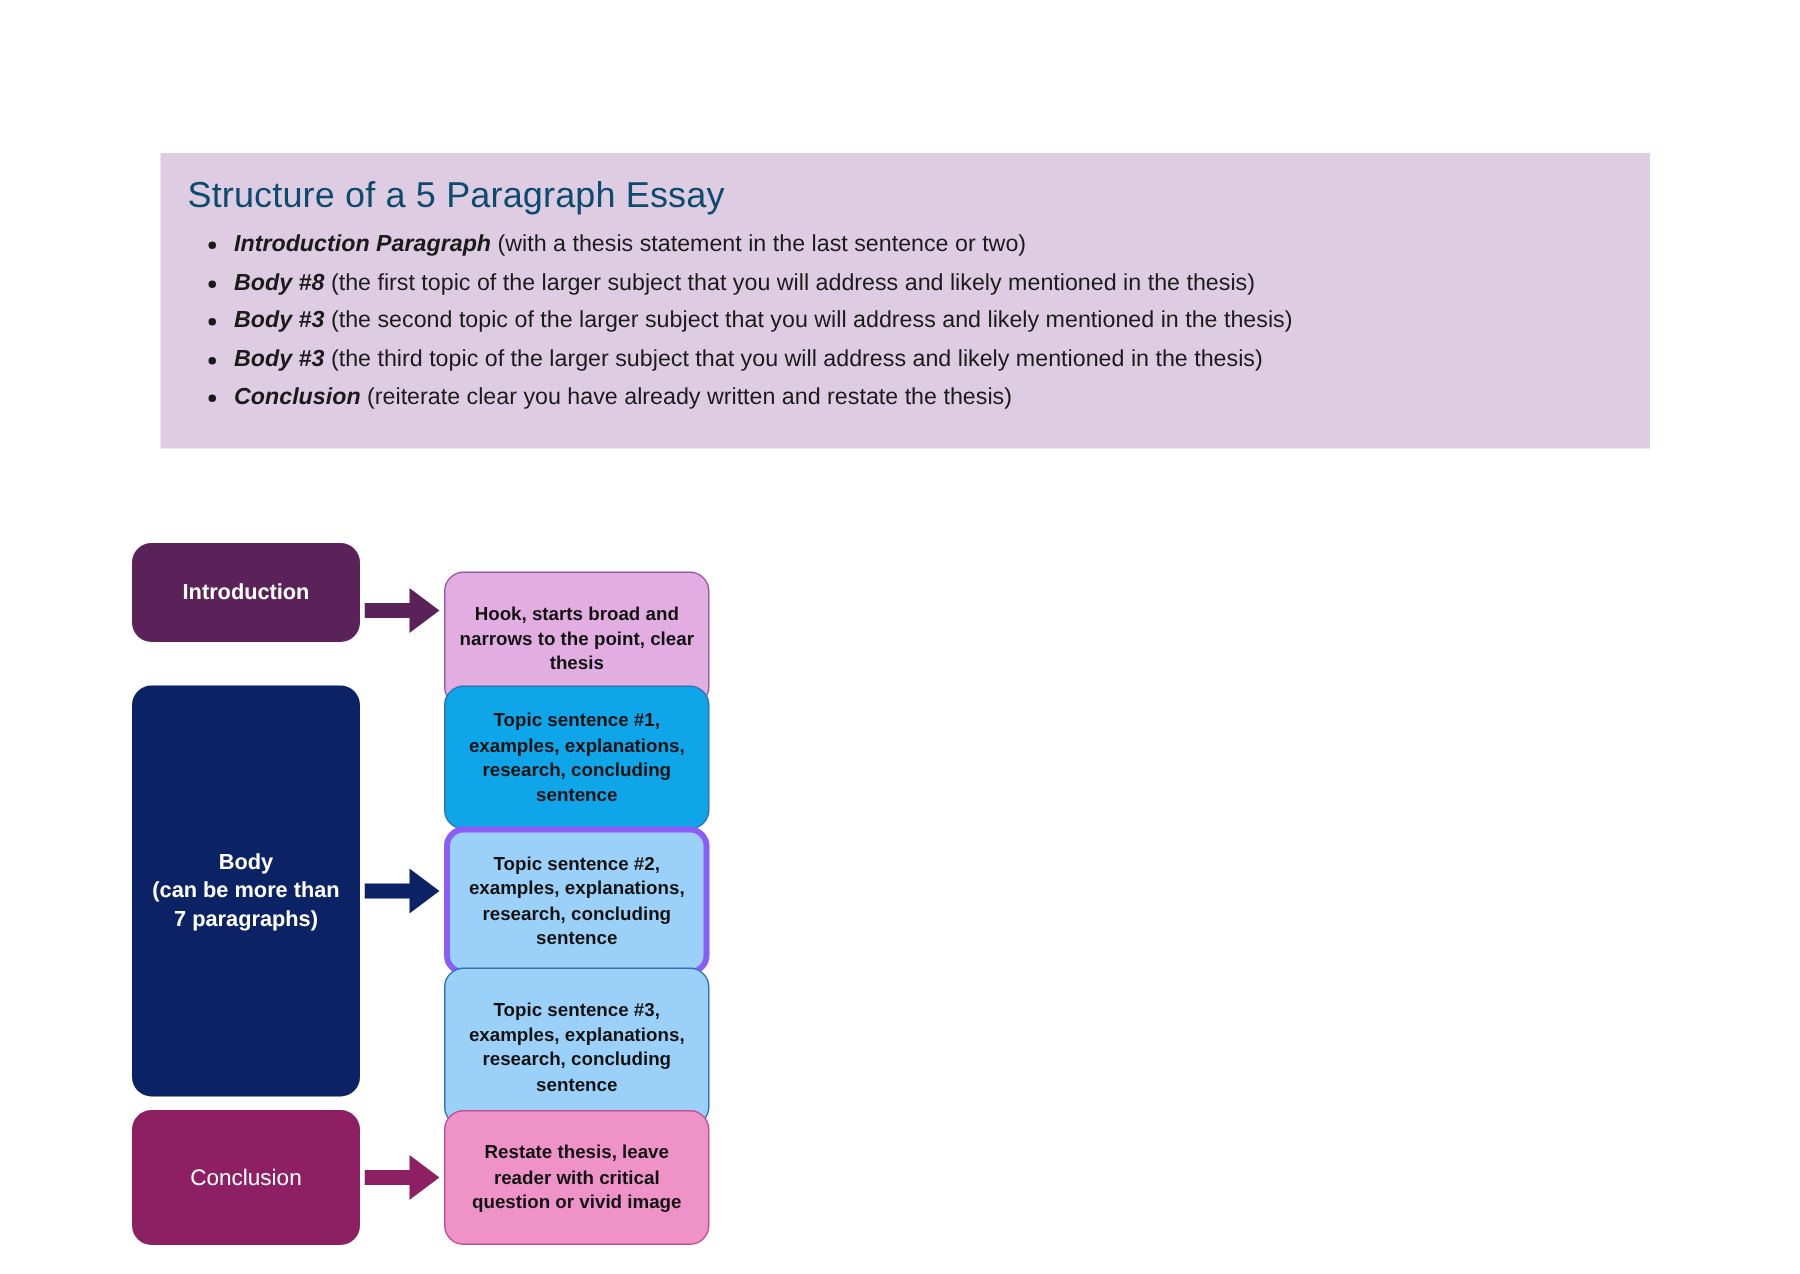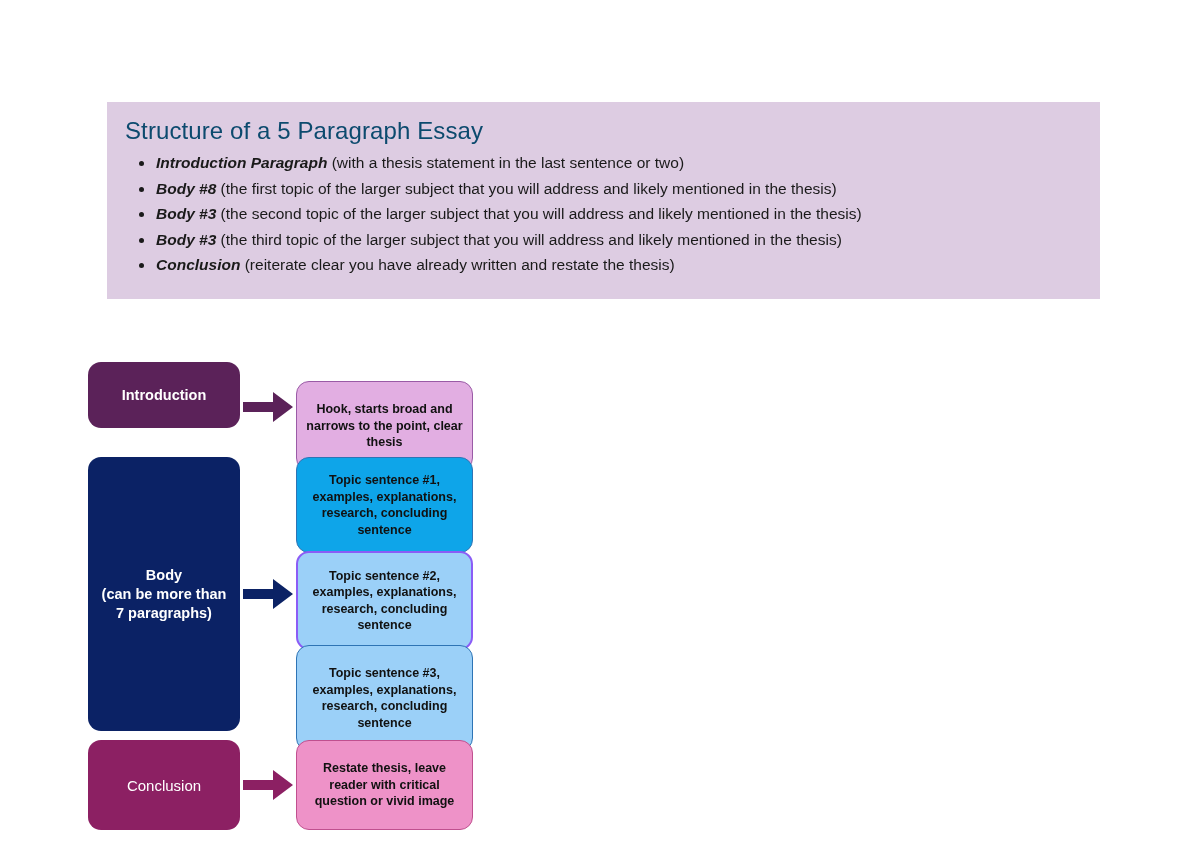--- a/index.html
+++ b/index.html
@@ -126,21 +126,21 @@
   .detail-topic1 {
     top: 457px;
     height: 96px;
     background: #0ea5e9;
     border: 1px solid #2E74B5;
   }
   .detail-topic2 {
     top: 551px;
     height: 99px;
     background: #9BD0F8;
-    border: 2px solid #8b5cf6;
+    border: 4px solid #8b5cf6;
   }
   .detail-topic3 {
     top: 645px;
     height: 106px;
     background: #9BD0F8;
     border: 1px solid #2E74B5;
   }
   .detail-restate {
     top: 740px;
     height: 90px;

